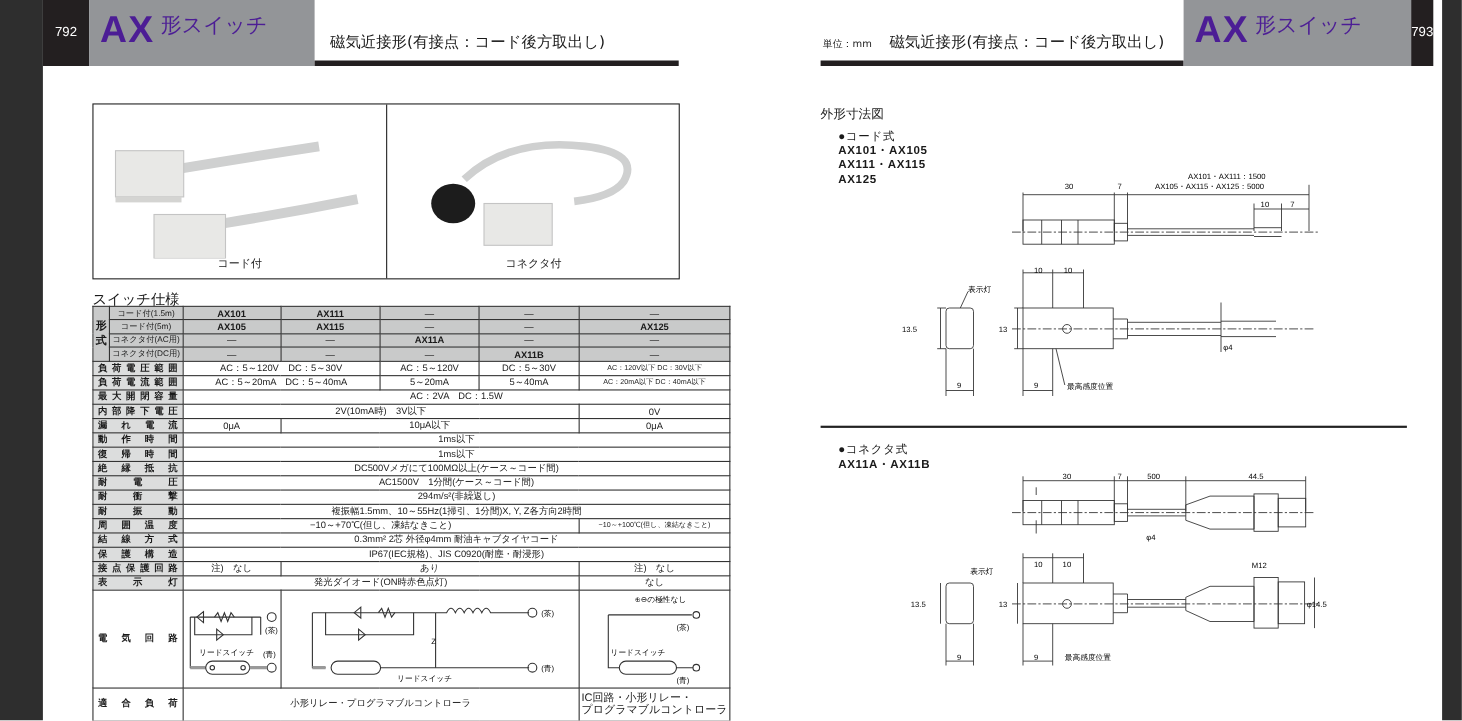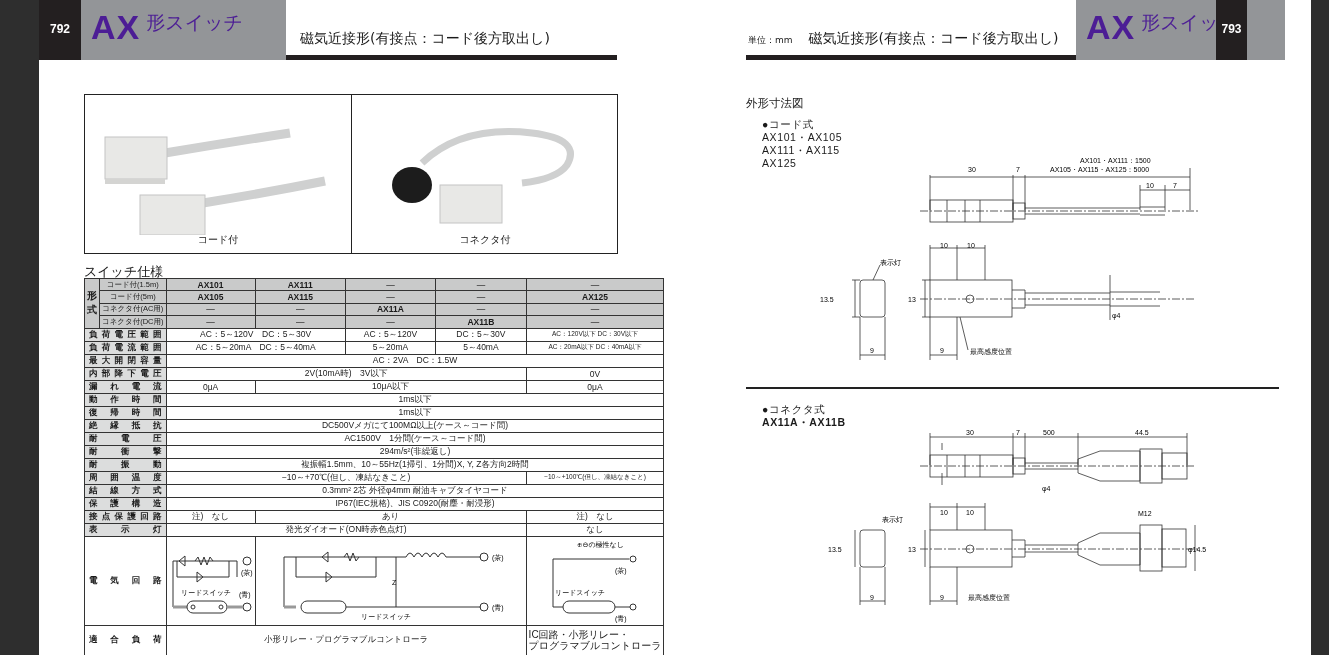--- a/index.html
+++ b/index.html
@@ -1,19 +1,19 @@
 <!DOCTYPE html>
 <html><head>
 <meta charset="utf-8">
 <style>
 *{box-sizing:border-box;margin:0;padding:0}
 body{width:1329px;height:655px;background:#fff;position:relative;overflow:hidden;font-family:"DejaVu Sans","Liberation Sans",sans-serif;color:#1a1a1a}
 .lgutter{position:absolute;left:0;top:0;width:39px;height:655px;background:#2e2e2e}
 .rgutter{position:absolute;right:0;top:0;width:18px;height:655px;background:#2e2e2e}
-.pgnum{position:absolute;top:0;height:60px;width:42px;background:#231f20;color:#fff;font-family:"Liberation Sans",sans-serif;font-weight:bold;font-size:12px;display:flex;align-items:center;justify-content:center;padding-bottom:2px}
+.pgnum{position:absolute;top:0;height:60px;width:42px;background:#231f20;color:#fff;font-family:"Liberation Sans",sans-serif;font-weight:normal;font-size:12px;display:flex;align-items:center;justify-content:center;padding-bottom:2px}
 .titlebox{position:absolute;top:0;height:60px;background:#939598;color:#4c1d95;display:flex;align-items:center;padding:0 0 6px 10px}
 .titlebox .ax{font-family:"Liberation Sans",sans-serif;font-weight:bold;font-size:34px;line-height:36px;letter-spacing:1px}
 .titlebox .jp{font-size:19px;margin-left:6px;margin-bottom:8px;font-family:"DejaVu Sans",sans-serif}
 .subtitle{position:absolute;top:30px;font-size:14px;color:#1a1a1a}
 .rule{position:absolute;height:5px;background:#231f20;top:55px}
 .unit{font-size:9px;margin-right:16px}
 .photos{position:absolute;left:84px;top:94px;width:534px;height:160px;border:1.5px solid #222;display:flex}
 .photos .cell{flex:1;position:relative;border-right:1px solid #222}
 .photos .cell:last-child{border-right:none}
 .photos .cap{position:absolute;bottom:6px;width:100%;text-align:center;font-size:10px}
@@ -253,25 +253,25 @@
   </tr>
 </tbody>
   </table>
 
 <div class="subtitle" style="left:748px"><span class="unit">単位：mm</span><span>磁気近接形(有接点：コード後方取出し)</span></div>
 <div class="rule" style="left:746px;width:330px"></div>
 <div class="titlebox" style="left:1076px;width:209px">
   <span class="ax">AX</span>
   <span class="jp">形スイッチ</span>
 </div>
-<div class="pgnum" style="left:1216px;width:31px">793</div>
+<div class="pgnum" style="left:1283px;width:20px">793</div>
 
 <div class="figtitle">外形寸法図</div>
 <div class="fignote" style="top:118px">●コード式</div>
-<div class="fignote" style="top:131px;font-weight:normal;left:762px">
+<div class="fignote" style="top:131px;font-weight:bold;left:762px">
   <div>AX101・AX105</div>
   <div>AX111・AX115</div>
   <div>AX125</div>
 </div>
 
 <svg style="position:absolute;left:800px;top:150px" width="400" height="215" viewBox="0 0 400 215">
   <g stroke="#333" stroke-width="0.8" fill="none">
     <path d="M130 25 V60 M213 25 V60 M225 25 V60 M390 18 V60"></path>
     <path d="M130 27 H213 M213 27 H225 M225 27 H390"></path>
     <path d="M340 40 H365 M365 40 H390 M340 35 V60 M365 35 V60"></path>

